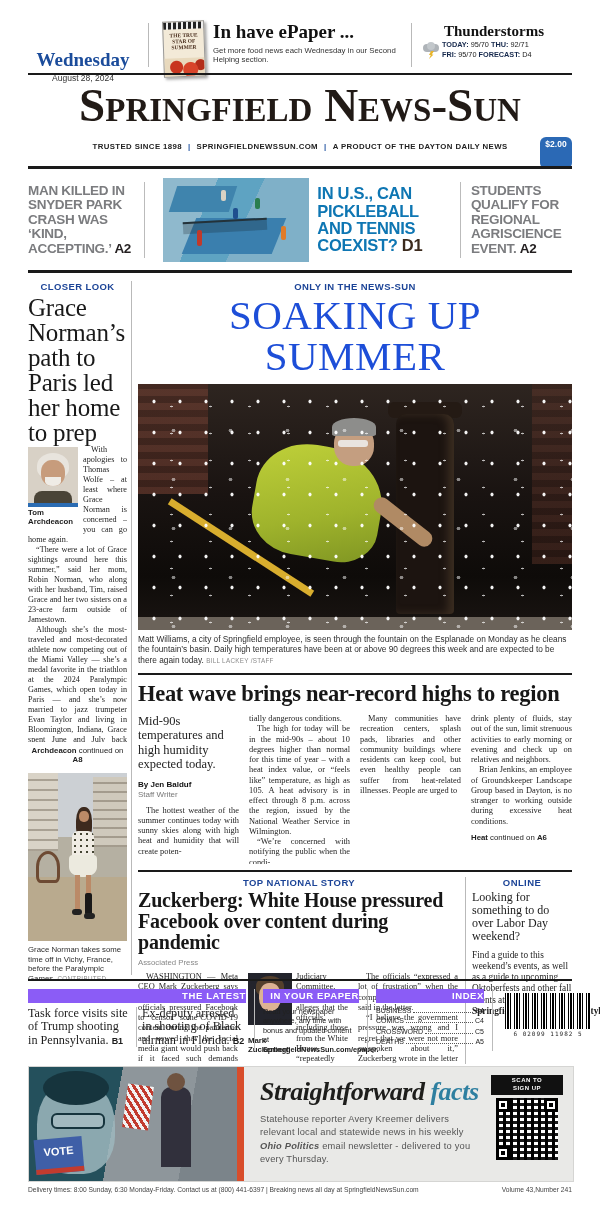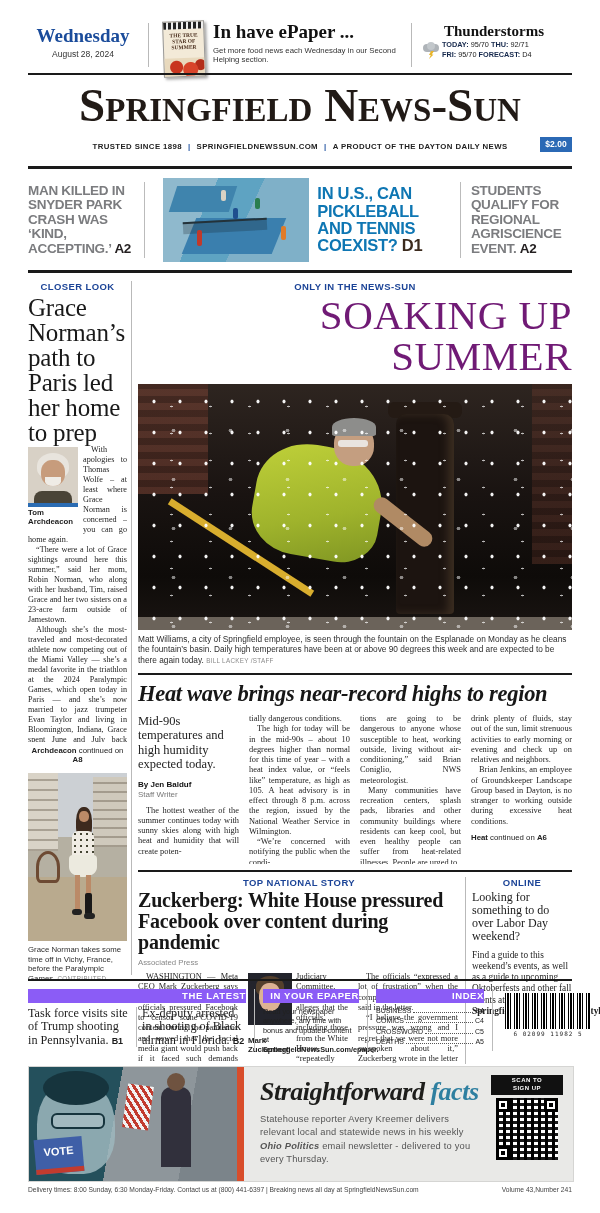--- a/index.html
+++ b/index.html
@@ -16,21 +16,21 @@
   .body-txt p{text-indent:8px;margin:0;}
   .body-txt p.noindent{text-indent:0;}
   .continued{font-family:"Liberation Sans",sans-serif;font-size:7.8px;color:#222;}
   .continued b{font-weight:bold;}
   .caption{font-family:"Liberation Sans",sans-serif;font-size:8.3px;line-height:1.25;color:#2d2d2d;}
   .credit{font-size:6.3px;color:#8a8a8a;letter-spacing:.3px;}
 
   
   .topbar{position:absolute;top:21px;left:28px;width:544px;height:50px;display:flex;align-items:flex-start;}
   .dateblock{width:110px;text-align:center;padding-top:4px;}
-  .dateday{font-size:19px;font-weight:bold;color:#1b4c9b;}
+  .dateday{font-size:19px;font-weight:bold;color:#1b4c9b;margin-top:24px;}
   .datefull{font-family:"Liberation Sans",sans-serif;font-size:8.5px;color:#333;margin-top:2px;}
   .epaper-cover{width:40px;height:54px;background:#f3ead8;border:1px solid #999;box-shadow:2px 2px 3px rgba(0,0,0,.35);
                 position:relative;overflow:hidden;flex:none;margin:0 8px 0 4px;transform:rotate(-2deg);}
   .epaper-cover .cov-top{height:7px;background:repeating-linear-gradient(90deg,#222 0 3px,#eee 3px 5px);}
   .epaper-cover .cov-title{font-size:5.5px;line-height:1.1;text-align:center;color:#4a2e1d;font-weight:bold;margin-top:3px;}
   .epaper-cover .cov-red{position:absolute;bottom:0;left:0;right:0;height:18px;
       background:radial-gradient(circle at 30% 50%,#c8351f 6px,transparent 7px),
                  radial-gradient(circle at 65% 65%,#d8442a 7px,transparent 8px),
                  radial-gradient(circle at 90% 40%,#b32d1a 5px,transparent 6px),#e8d9bd;}
   .ep-text .ep-title{font-size:19px;font-weight:bold;color:#111;}
@@ -46,22 +46,22 @@
   .w-lines{font-family:"Liberation Sans",sans-serif;font-size:7.3px;color:#222;line-height:1.35;}
   .w-lines b{color:#15284c;}
   .topdiv{height:44px;margin:2px 10px 0 10px;}
 
   
   .masthead-title{position:absolute;top:82px;left:0;width:600px;text-align:center;
       font-variant:small-caps;font-weight:bold;font-size:47px;letter-spacing:0px;color:#211a16;line-height:1;}
   .tagline{position:absolute;top:142px;left:0;width:600px;text-align:center;
       font-family:"Liberation Sans",sans-serif;font-size:7.8px;font-weight:bold;color:#222;letter-spacing:.4px;}
   .tagline .sep{color:#1d509f;padding:0 6px;}
-  .price{position:absolute;top:137px;right:28px;width:32px;height:15px;background:#2b69b5;color:#fff;
-      font-family:"Liberation Sans",sans-serif;font-size:8.5px;font-weight:bold;text-align:center;line-height:15px;}
+  .price{position:absolute;top:137px;right:28px;width:32px;height:32px;background:#2b69b5;color:#fff;
+      font-family:"Liberation Sans",sans-serif;font-size:8.5px;font-weight:bold;text-align:center;line-height:15px;border-radius:6px;}
 
   
   .promo{position:absolute;top:176px;left:28px;width:544px;height:88px;display:flex;align-items:center;}
   .promo-gray{font-family:"Liberation Sans",sans-serif;font-weight:bold;font-size:13.5px;line-height:1.07;
       color:#7b7c7f;letter-spacing:-.3px;}
   .promo-gray b{color:#231f20;}
   .promo-photo{width:146px;height:84px;flex:none;position:relative;overflow:hidden;margin:0 8px;
       background:
         linear-gradient(115deg,#8fb9cd 0 30%,#5ea3c2 30% 55%,#7fb0c8 55% 100%),#7fb0c8;}
   .pb-court{position:absolute;background:#3f84ad;}
@@ -99,21 +99,21 @@
   .gp-leg2{position:absolute;top:102px;left:58px;width:5px;height:20px;background:#bb8a67;}
   .gp-pros{position:absolute;top:120px;left:57px;width:7px;height:22px;background:#191919;border-radius:2px;}
   .gp-shoe1{position:absolute;top:136px;left:44px;width:10px;height:6px;background:#222;border-radius:3px;}
   .gp-shoe2{position:absolute;top:140px;left:56px;width:11px;height:6px;background:#222;border-radius:3px;}
   .lc-caption{margin-top:4px;font-size:7.8px;}
 
   .main-vdiv{left:131px;top:281px;height:694px;}
 
   
   .rightarea{position:absolute;top:281px;left:138px;width:434px;}
-  .soaking{font-size:41px;line-height:1;text-align:right;color:#701a75;letter-spacing:.5px;margin-top:3px;}
+  .soaking{font-size:41px;line-height:1;text-align:center;color:#1d4ed8;letter-spacing:.5px;margin-top:3px;}
   .mainphoto{width:434px;height:246px;margin-top:7px;position:relative;overflow:hidden;
       background:linear-gradient(180deg,#2e2520 0,#191311 45%,#0e0b09 78%,#1a1512 100%);}
   .mp-brickL{position:absolute;top:0;left:0;width:70px;height:110px;opacity:.55;
       background:repeating-linear-gradient(0deg,#7a4234 0 7px,#552c22 7px 14px);}
   .mp-brickR{position:absolute;top:0;right:0;width:40px;height:180px;opacity:.4;
       background:repeating-linear-gradient(0deg,#6d3b2e 0 7px,#4a261d 7px 14px);}
   .mp-column{position:absolute;top:30px;right:118px;width:58px;height:200px;background:#1c1410;
       border-radius:10px 10px 4px 4px;box-shadow:inset -6px 0 8px rgba(90,70,50,.5);}
   .mp-colcap{position:absolute;top:18px;right:110px;width:74px;height:16px;background:#241a14;border-radius:6px;}
   .mp-worker-torso{position:absolute;top:62px;left:116px;width:128px;height:112px;background:
@@ -126,21 +126,21 @@
   .mp-basin{position:absolute;bottom:0;left:0;right:0;height:13px;background:#6b635a;}
   .mp-drops{position:absolute;inset:0;
       background-image:
         radial-gradient(rgba(255,255,255,.95) 1.2px,transparent 1.9px),
         radial-gradient(rgba(255,255,255,.7) 1px,transparent 1.6px),
         radial-gradient(rgba(255,255,255,.5) 1.5px,transparent 2.3px);
       background-size:26px 31px,39px 27px,57px 49px;
       background-position:3px 2px,14px 9px,7px 22px;}
   .mp-caption{margin-top:4px;}
   .heat-rule{width:434px;height:2px;background:#1a1a1a;margin-top:8px;}
-  .heat-h2{font-size:22.5px;font-weight:bold;letter-spacing:-.3px;margin-top:6px;color:#171717;font-style:italic;}
+  .heat-h2{font-size:22.5px;font-weight:bold;letter-spacing:-.3px;margin-top:6px;color:#171717;}
   .heat-cols{display:flex;gap:10px;margin-top:7px;height:150px;overflow:hidden;}
   .heat-col{width:101px;flex:none;}
   .heat-deck{font-size:12.5px;line-height:1.15;color:#222;}
   .heat-byline{margin-top:8px;font-family:"Liberation Sans",sans-serif;font-size:8px;}
   .heat-byline .by{font-weight:bold;color:#111;}
   .heat-byline .role{color:#777;margin-top:1px;}
   .heat-body1{margin-top:7px;}
   .zuck-rule{width:434px;height:2px;background:#1a1a1a;margin-top:6px;}
   .bottomrow{display:flex;margin-top:5px;}
   .zuck{width:322px;flex:none;}
@@ -346,21 +346,20 @@
         <div class="body-txt heat-body1">
             <p>The hottest weather of the summer continues today with sunny skies along with high heat and humidity that will create poten-</p>
           </div>
       </div>
       <div class="heat-col body-txt">
         <p class="noindent">tially dangerous conditions.</p>
         <p>The high for today will be in the mid-90s – about 10 degrees higher than normal for this time of year – with a heat index value, or “feels like” temperature, as high as 105. A heat advisory is in effect through 8 p.m. across the region, issued by the National Weather Service in Wilmington.</p>
         <p>“We’re concerned with notifying the public when the condi-</p>
       </div>
       <div class="heat-col body-txt">
-        <p class="noindent">tions are going to be dangerous to anyone whose susceptible to heat, working outside, living without air-conditioning,” said Brian Coniglio, NWS meteorologist.</p>
         <p>Many communities have recreation centers, splash pads, libraries and other community buildings where residents can keep cool, but even healthy people can suffer from heat-related illnesses. People are urged to</p>
       </div>
       <div class="heat-col body-txt">
         <p class="noindent">drink plenty of fluids, stay out of the sun, limit strenuous activities to early morning or evening and check up on relatives and neighbors.</p>
         <p>Brian Jenkins, an employee of Groundskeeper Landscape Group based in Dayton, is no stranger to working outside during excessive heat conditions.</p>
         <div class="continued" style="margin-top:6px;"><b>Heat</b> <span>continued on</span> <b>A6</b></div>
       </div>
     </div>
 
     <div class="zuck-rule"></div>

